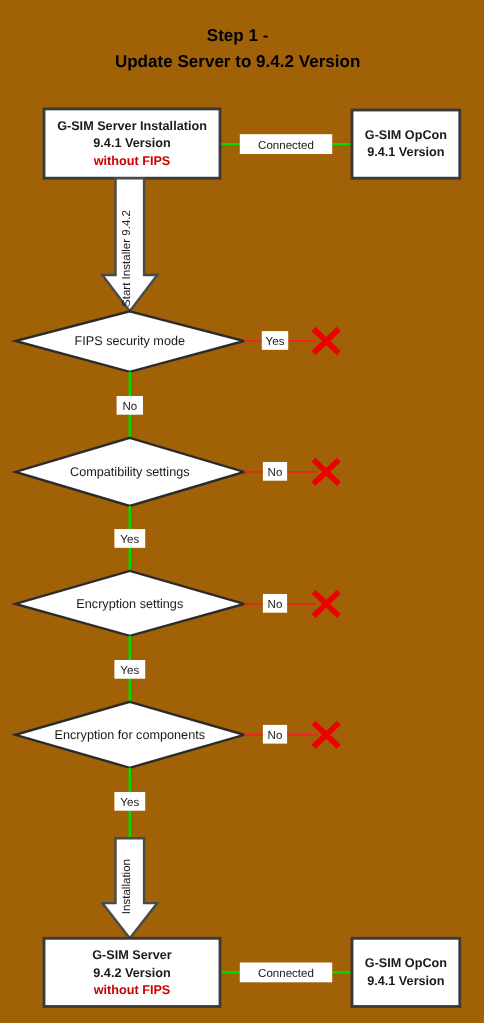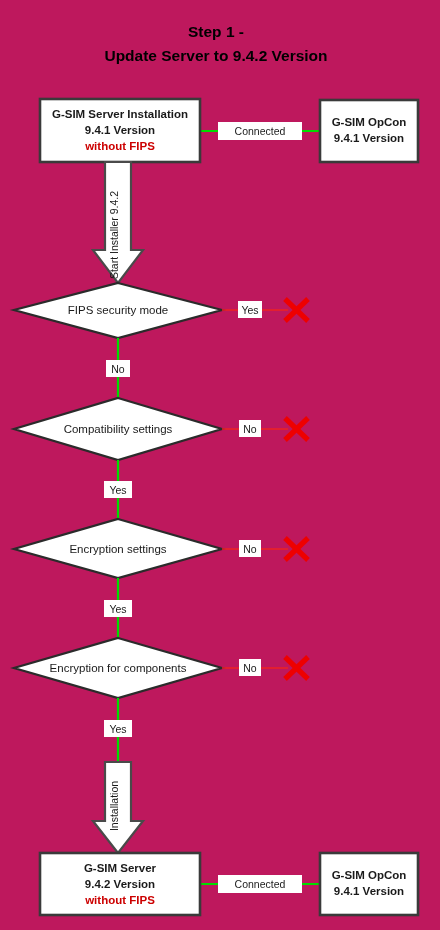--- a/index.html
+++ b/index.html
@@ -10,21 +10,21 @@
   body {
     width: 440px;
     height: 930px;
     overflow: hidden;
     font-family: "Liberation Sans", sans-serif;
   }
   #diagram-root {
     position: relative;
     width: 440px;
     height: 930px;
-    background: #be185d;
+    background: #a16207;
   }
   svg#flowchart {
     display: block;
     width: 440px;
     height: 930px;
   }
   .node-border {
     fill: #ffffff;
     stroke: #3a3a3a;
     stroke-width: 2.6;

